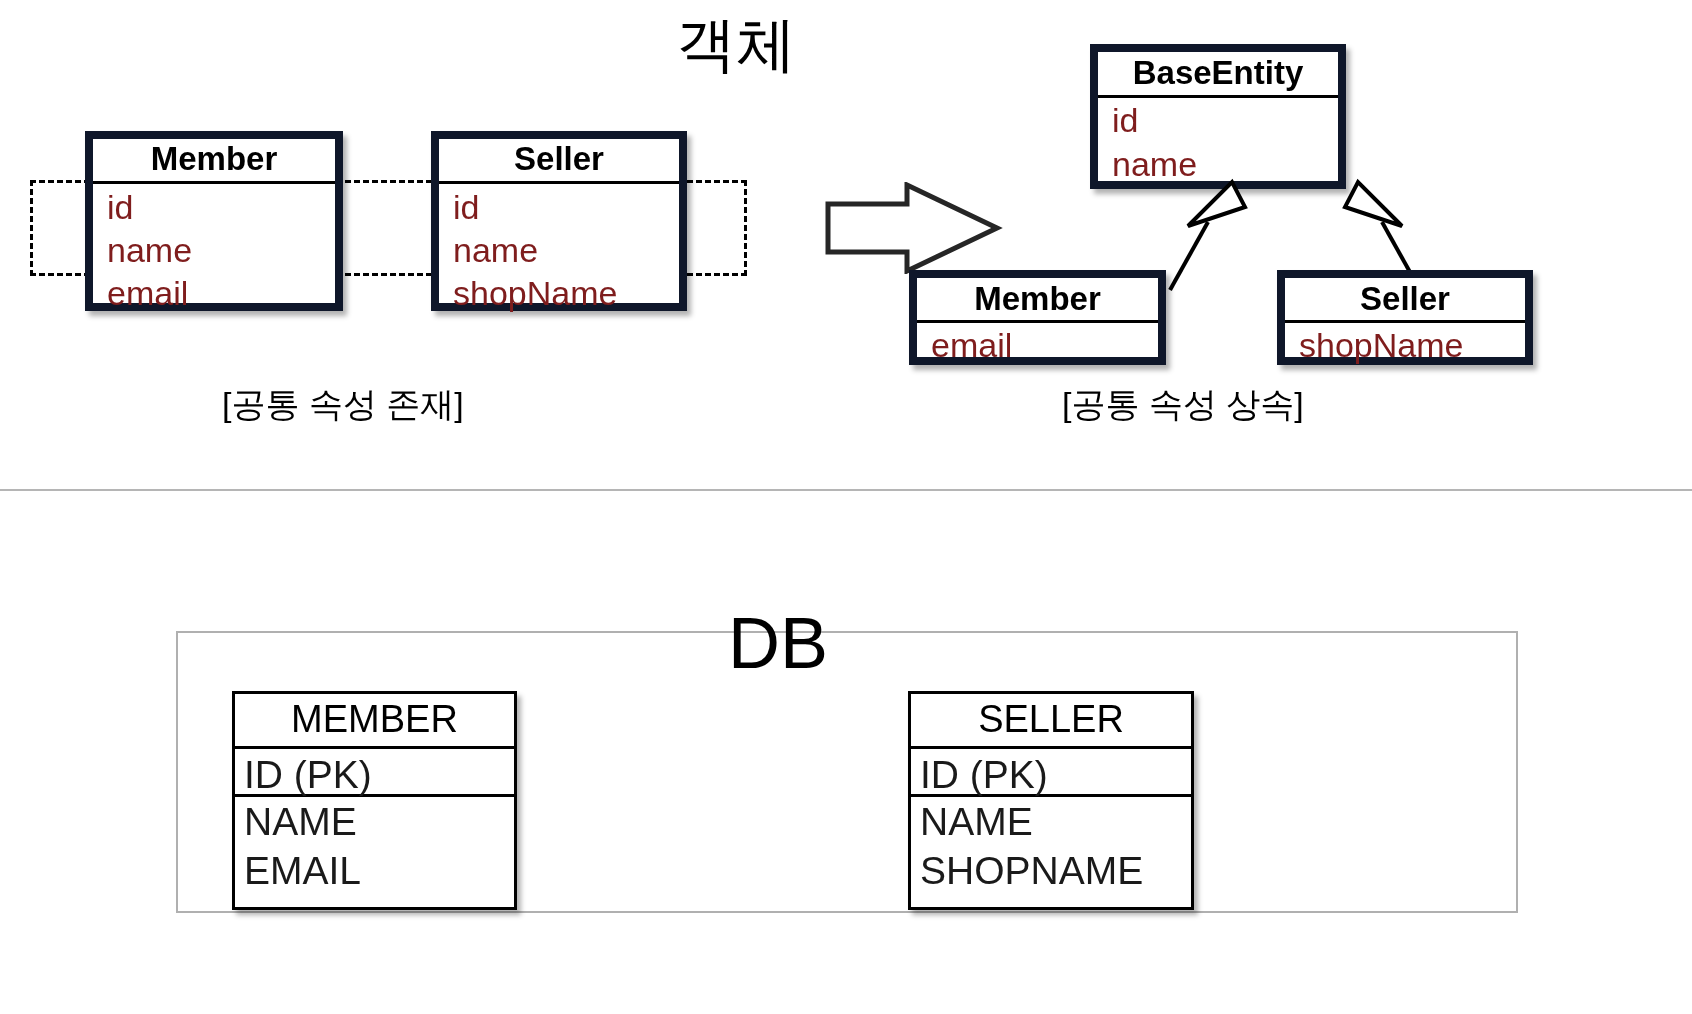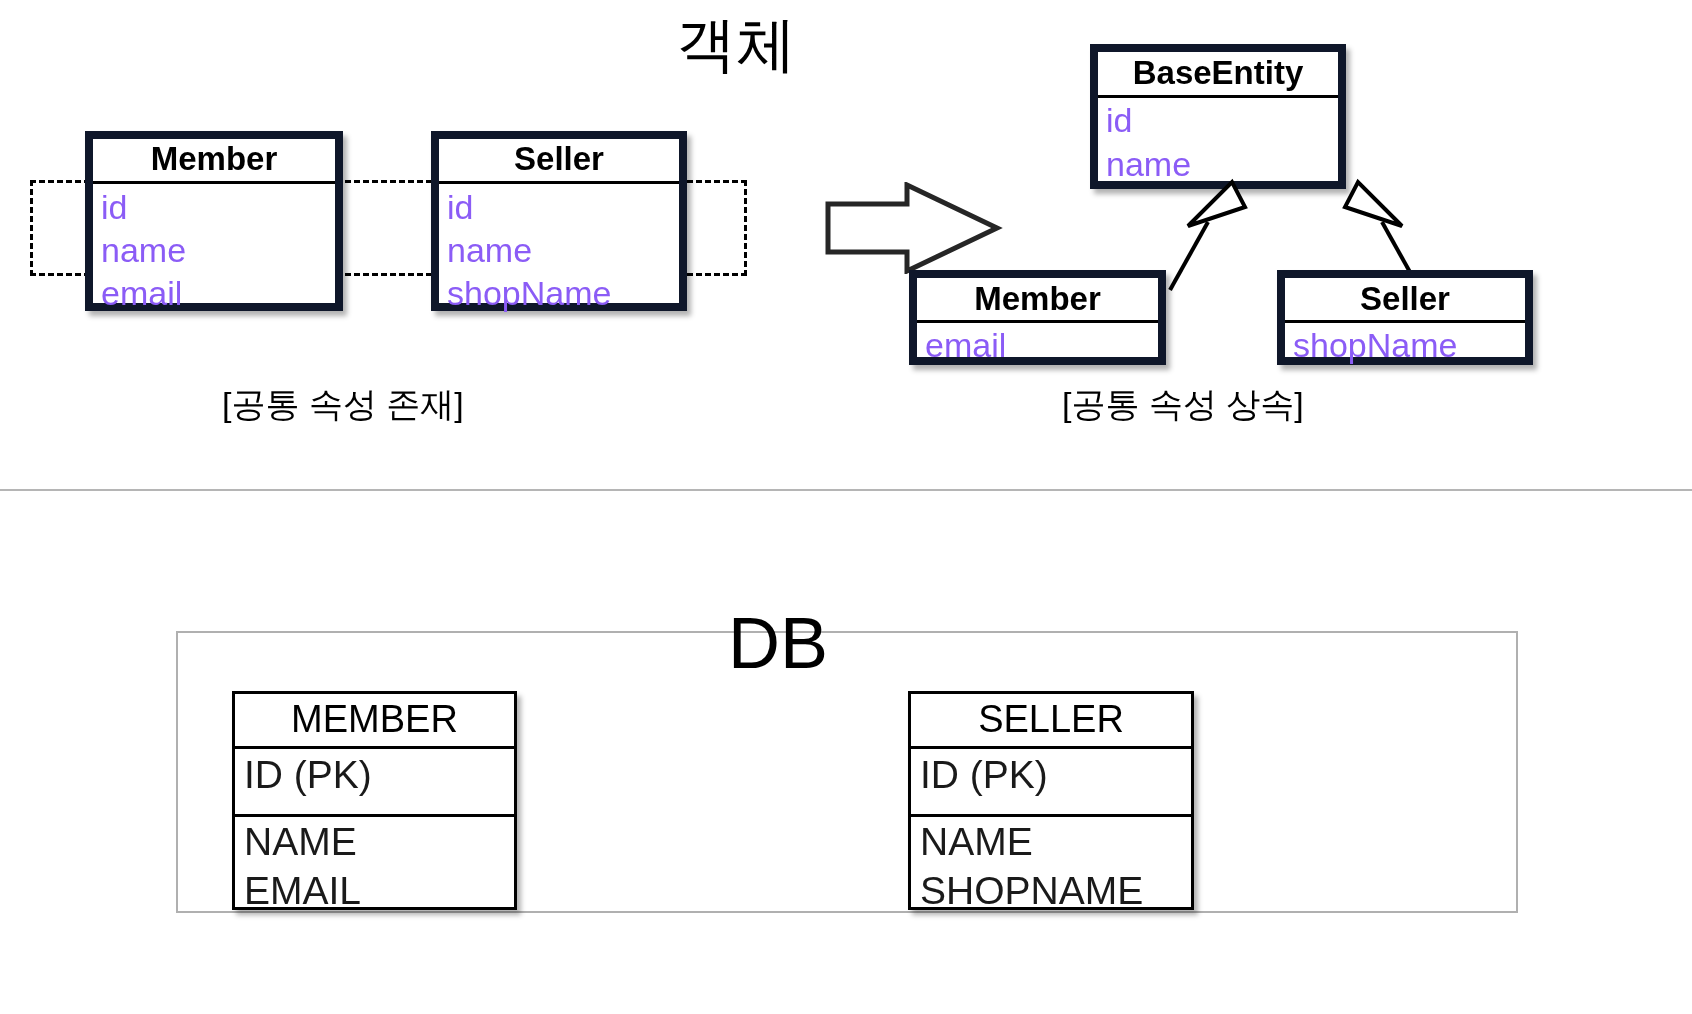--- a/index.html
+++ b/index.html
@@ -31,22 +31,22 @@
     box-sizing: border-box;
     text-align: center;
     font-weight: bold;
     color: #000000;
     border-bottom: 3px solid #000000;
     white-space: nowrap;
     overflow: visible;
   }
   .uml-attrs {
     box-sizing: border-box;
-    padding-left: 8px;
-    color: #8b5cf6;
+    padding-left: 14px;
+    color: #7f1d1d;
     font-weight: normal;
   }
   .uml-attrs .attr {
     white-space: nowrap;
     line-height: 1.0;
   }
 
   
   #object-region {
     position: absolute;
@@ -196,21 +196,21 @@
     line-height: 51px;
     height: 55px;
     border-bottom: 3px solid #000000;
     white-space: nowrap;
     color: #000000;
   }
   .db-pk {
     box-sizing: border-box;
     font-size: 39px;
     line-height: 52px;
-    height: 68px;
+    height: 48px;
     padding-left: 9px;
     border-bottom: 3px solid #000000;
     white-space: nowrap;
     color: #1a1a1a;
   }
   .db-cols {
     box-sizing: border-box;
     padding-left: 9px;
     padding-top: 0px;
   }

